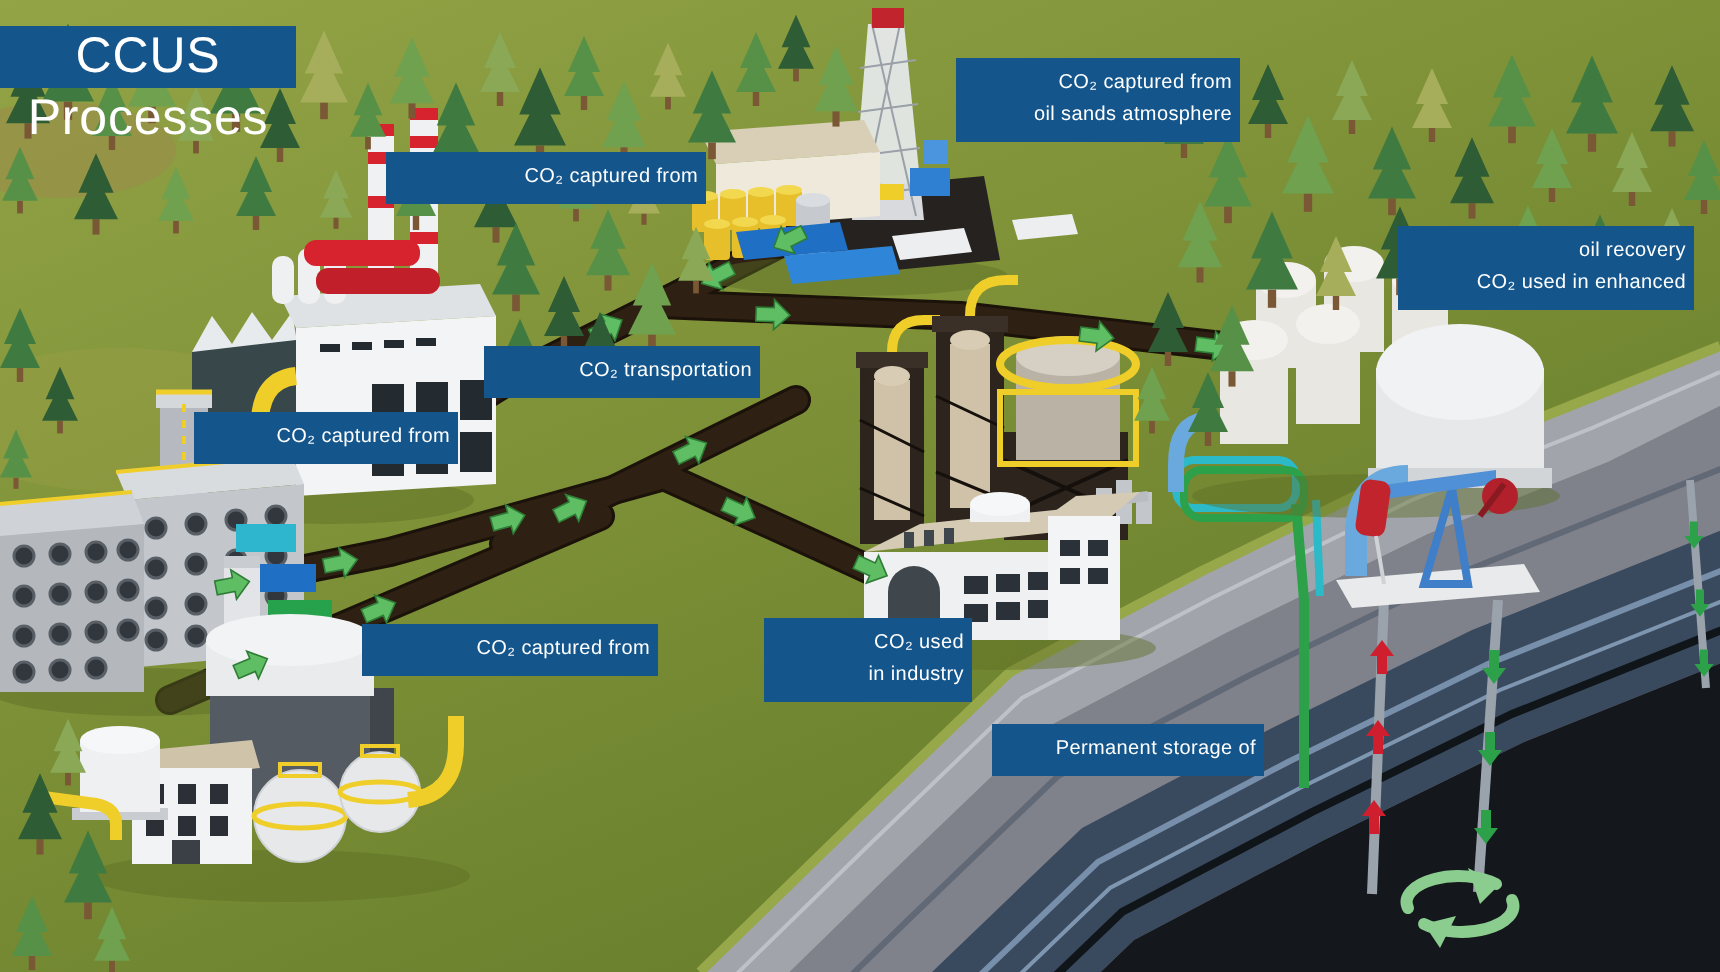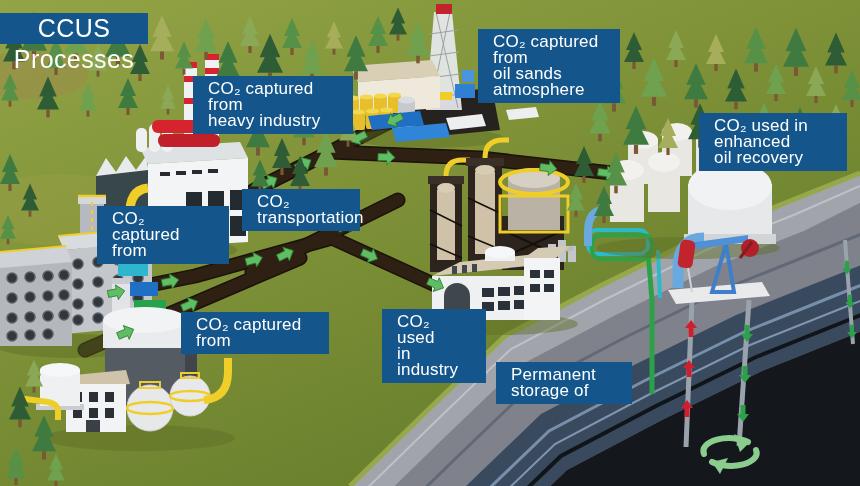--- a/index.html
+++ b/index.html
@@ -9,30 +9,30 @@
     --rock_base:#8b8e96; --rock_light:#a2a4ab; --rock_mid:#7f828b;
     --aquifer:#3a4a5e; --rock_deep:#14171c;
     --pipe_yellow:#f0ce2a; --pipe_blue:#6aa9dd; --pipe_green:#2da04a; --pipe_teal:#2cb9c8;
     --stack_red:#d6232e;
   }
   html,body{margin:0;padding:0;}
   .stage{position:relative;width:860px;height:486px;overflow:hidden;
          font-family:"Liberation Sans",sans-serif;background:var(--grass_mid);}
   .stage svg{position:absolute;left:0;top:0;}
   .label{position:absolute;background:var(--label_bg);color:var(--label_text);
-         text-align:left;font-size:17px;line-height:16px;padding:5px 15px;
+         text-align:right;font-size:10px;line-height:16px;padding:5px 4px;
          box-sizing:border-box;letter-spacing:.2px;z-index:5;}
   .title-box{position:absolute;left:0;top:13px;width:148px;height:31px;
          background:var(--label_bg);color:var(--label_text);z-index:5;
          font-size:25px;line-height:31px;text-align:center;letter-spacing:.4px;}
   #lbl-heavy{left:193px;top:76px;width:160px;}
   #lbl-oilsands{left:478px;top:29px;width:142px;}
   #lbl-eor{left:699px;top:113px;width:148px;}
   #lbl-atmo{left:97px;top:206px;width:132px;}
-  #lbl-transport{left:242px;top:189px;width:118px;}
+  #lbl-transport{left:242px;top:173px;width:138px;}
   #lbl-hydrogen{left:181px;top:312px;width:148px;}
   #lbl-industry{left:382px;top:309px;width:104px;}
   #lbl-saline{left:496px;top:362px;width:136px;}
   .road{stroke:var(--road);stroke-width:12;fill:none;stroke-linejoin:round;stroke-linecap:round;}
   .road-edge{stroke:var(--road_edge);stroke-width:15;fill:none;stroke-linejoin:round;stroke-linecap:round;}
   .tarrow{fill:var(--arrow_green);stroke:#2e7d36;stroke-width:.8;}
 </style>
 </head>
 <body>
 
@@ -466,29 +466,28 @@
     <use href="#pine" transform="translate(34,372) scale(0.9)" fill="#8aa855"></use>
   </g>
 </svg>
 
 <div class="title-box">
   <span>CCUS Processes</span>
 </div>
 
 <div class="label" id="lbl-heavy">
   <div>CO₂ captured from</div>
-  <div>heavy industry</div>
 </div>
 <div class="label" id="lbl-oilsands">
   <div>CO₂ captured from</div>
   <div>oil sands atmosphere</div>
 </div>
 <div class="label" id="lbl-eor">
+  <div>oil recovery</div>
   <div>CO₂ used in enhanced</div>
-  <div>oil recovery</div>
 </div>
 <div class="label" id="lbl-atmo">
   <div>CO₂ captured from</div>
 </div>
 <div class="label" id="lbl-transport">
   <div>CO₂ transportation</div>
 </div>
 <div class="label" id="lbl-hydrogen">
   <div>CO₂ captured from</div>
 </div>

